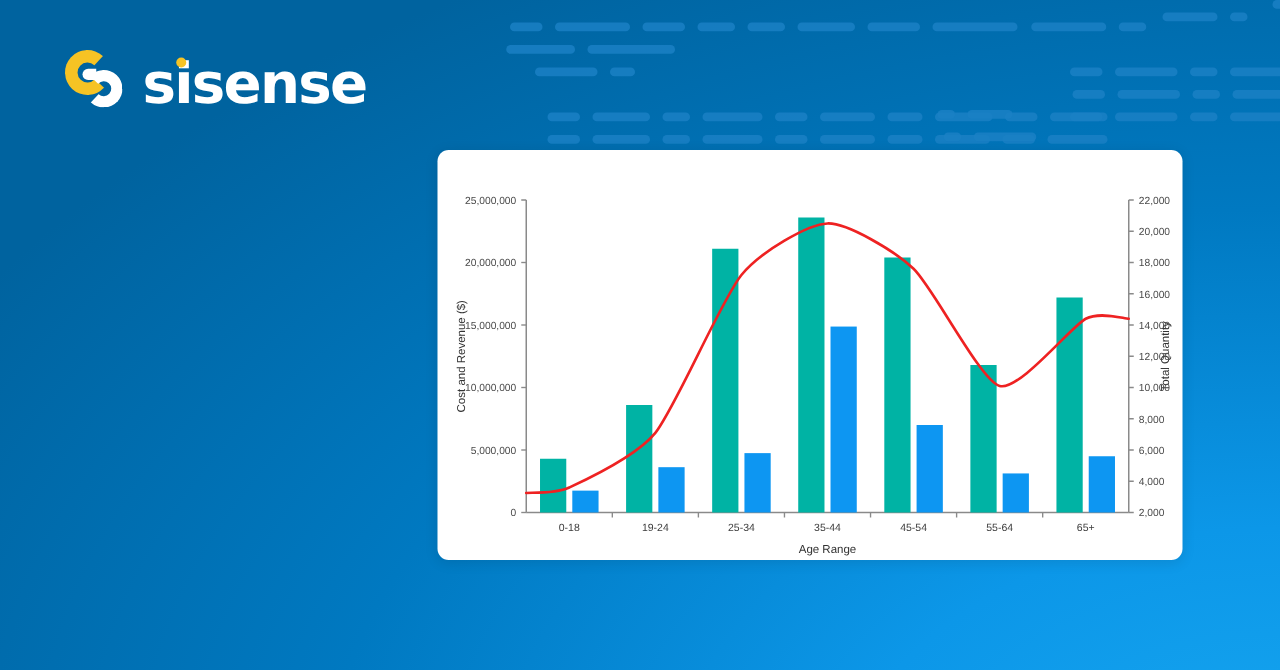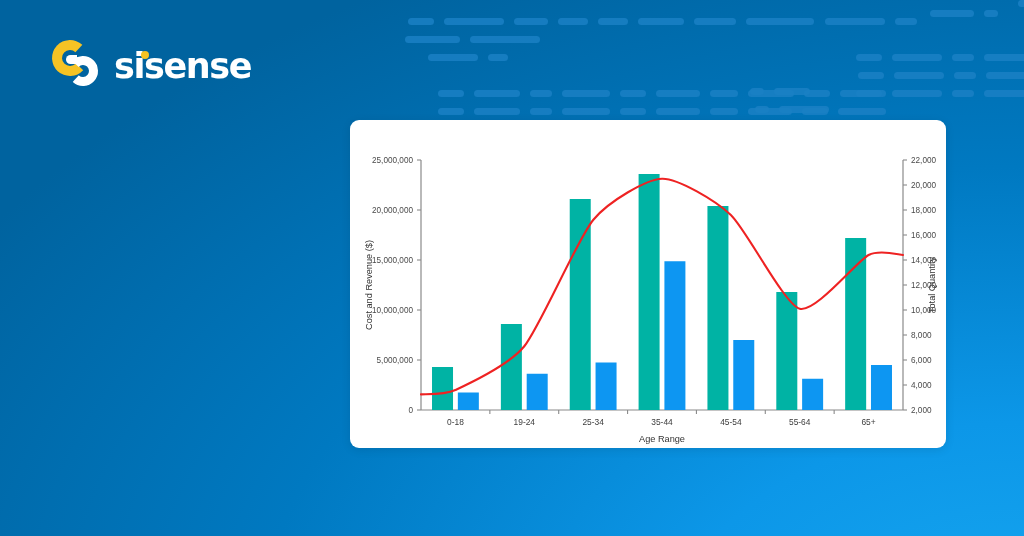--- a/index.html
+++ b/index.html
@@ -38,21 +38,21 @@
     border-left-color:transparent;
     transform:rotate(-2deg);
   }
   .mark-s-cap {
     position:absolute; left:14px; top:17px; width:11px; height:9px;
     background:#ffffff; border-radius:5px 0 0 5px;
   }
   #logo-word {
     position:relative; margin-left:10px;
     font-family:"DejaVu Sans", sans-serif;
-    font-size:35px; font-weight:700; color:#ffffff;
+    font-size:45px; font-weight:700; color:#ffffff;
     letter-spacing:-1.4px; line-height:1;
   }
   #logo-word .dot {
     position:absolute; left:27px; top:2px;
     width:8px; height:8px; border-radius:50%; background:#f6c324;
   }
 
   
   #chart-card {
     position:absolute; left:350px; top:120px;

